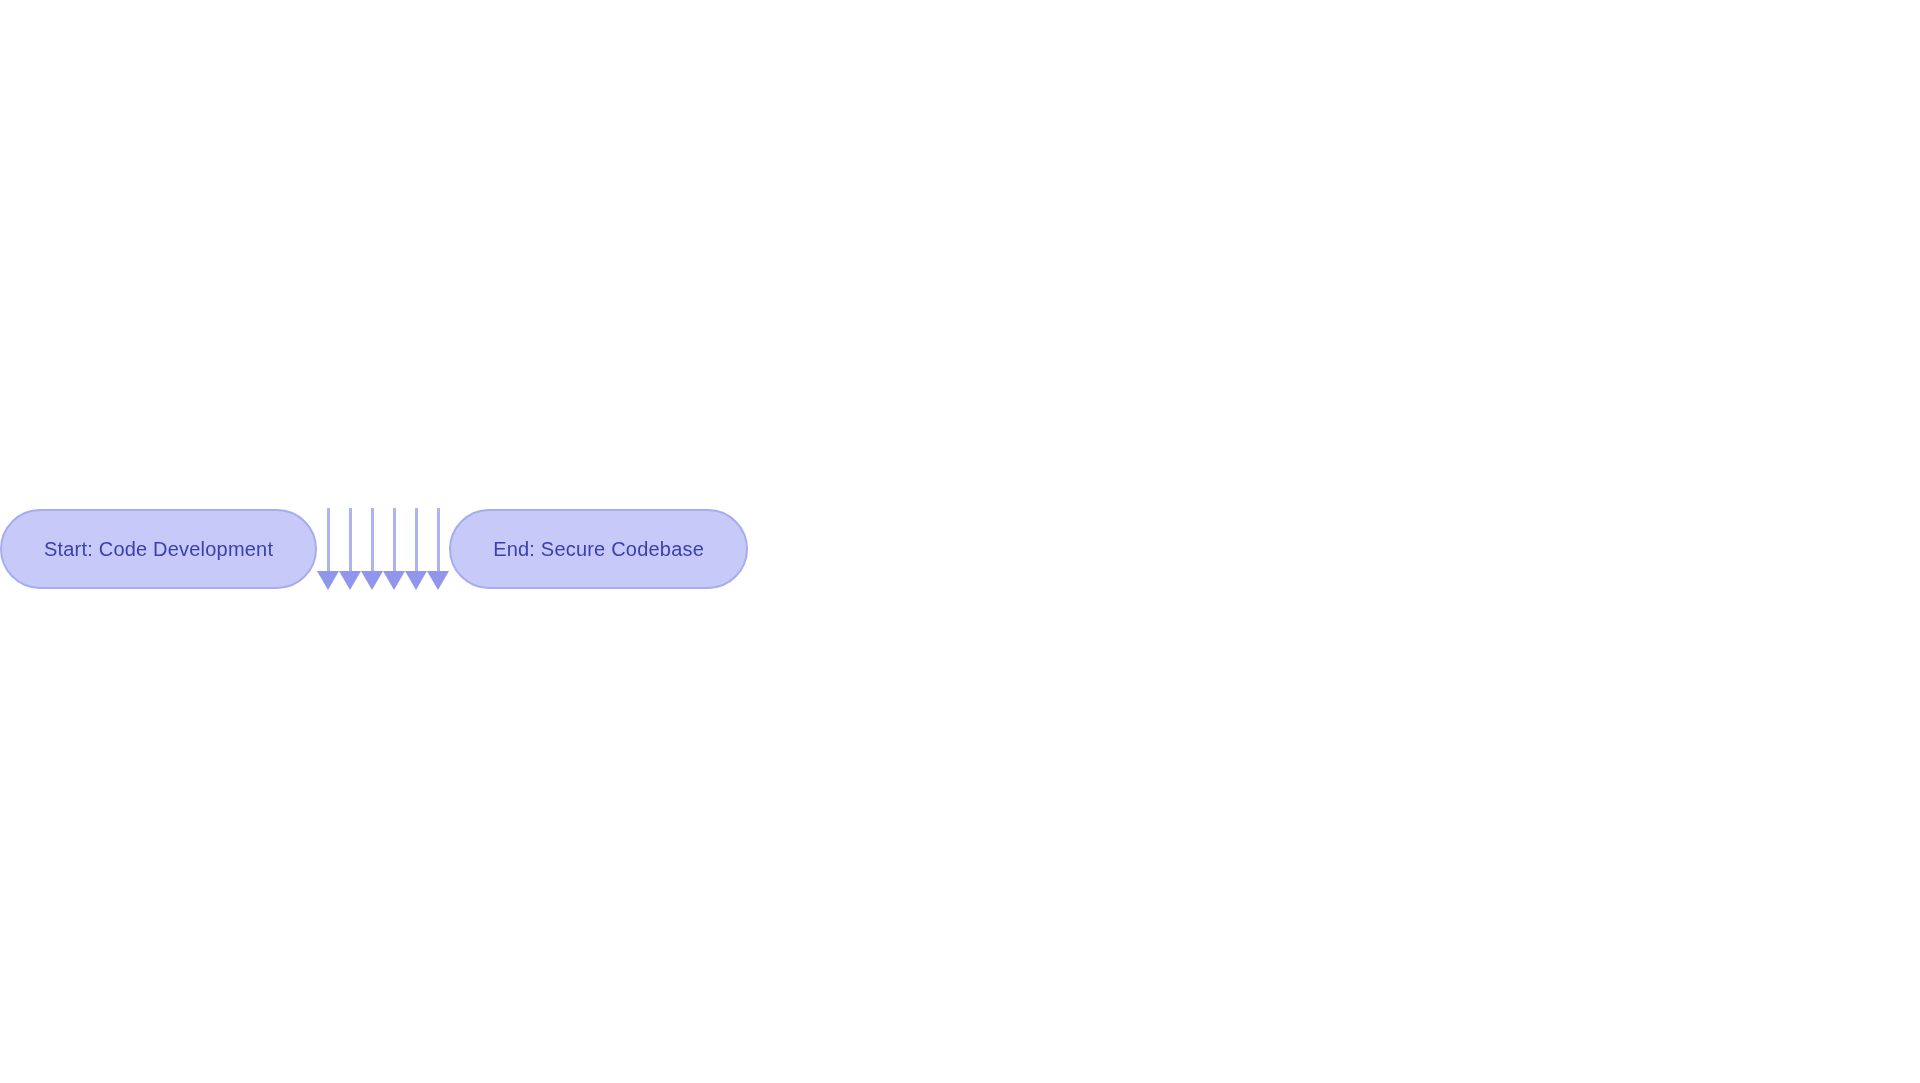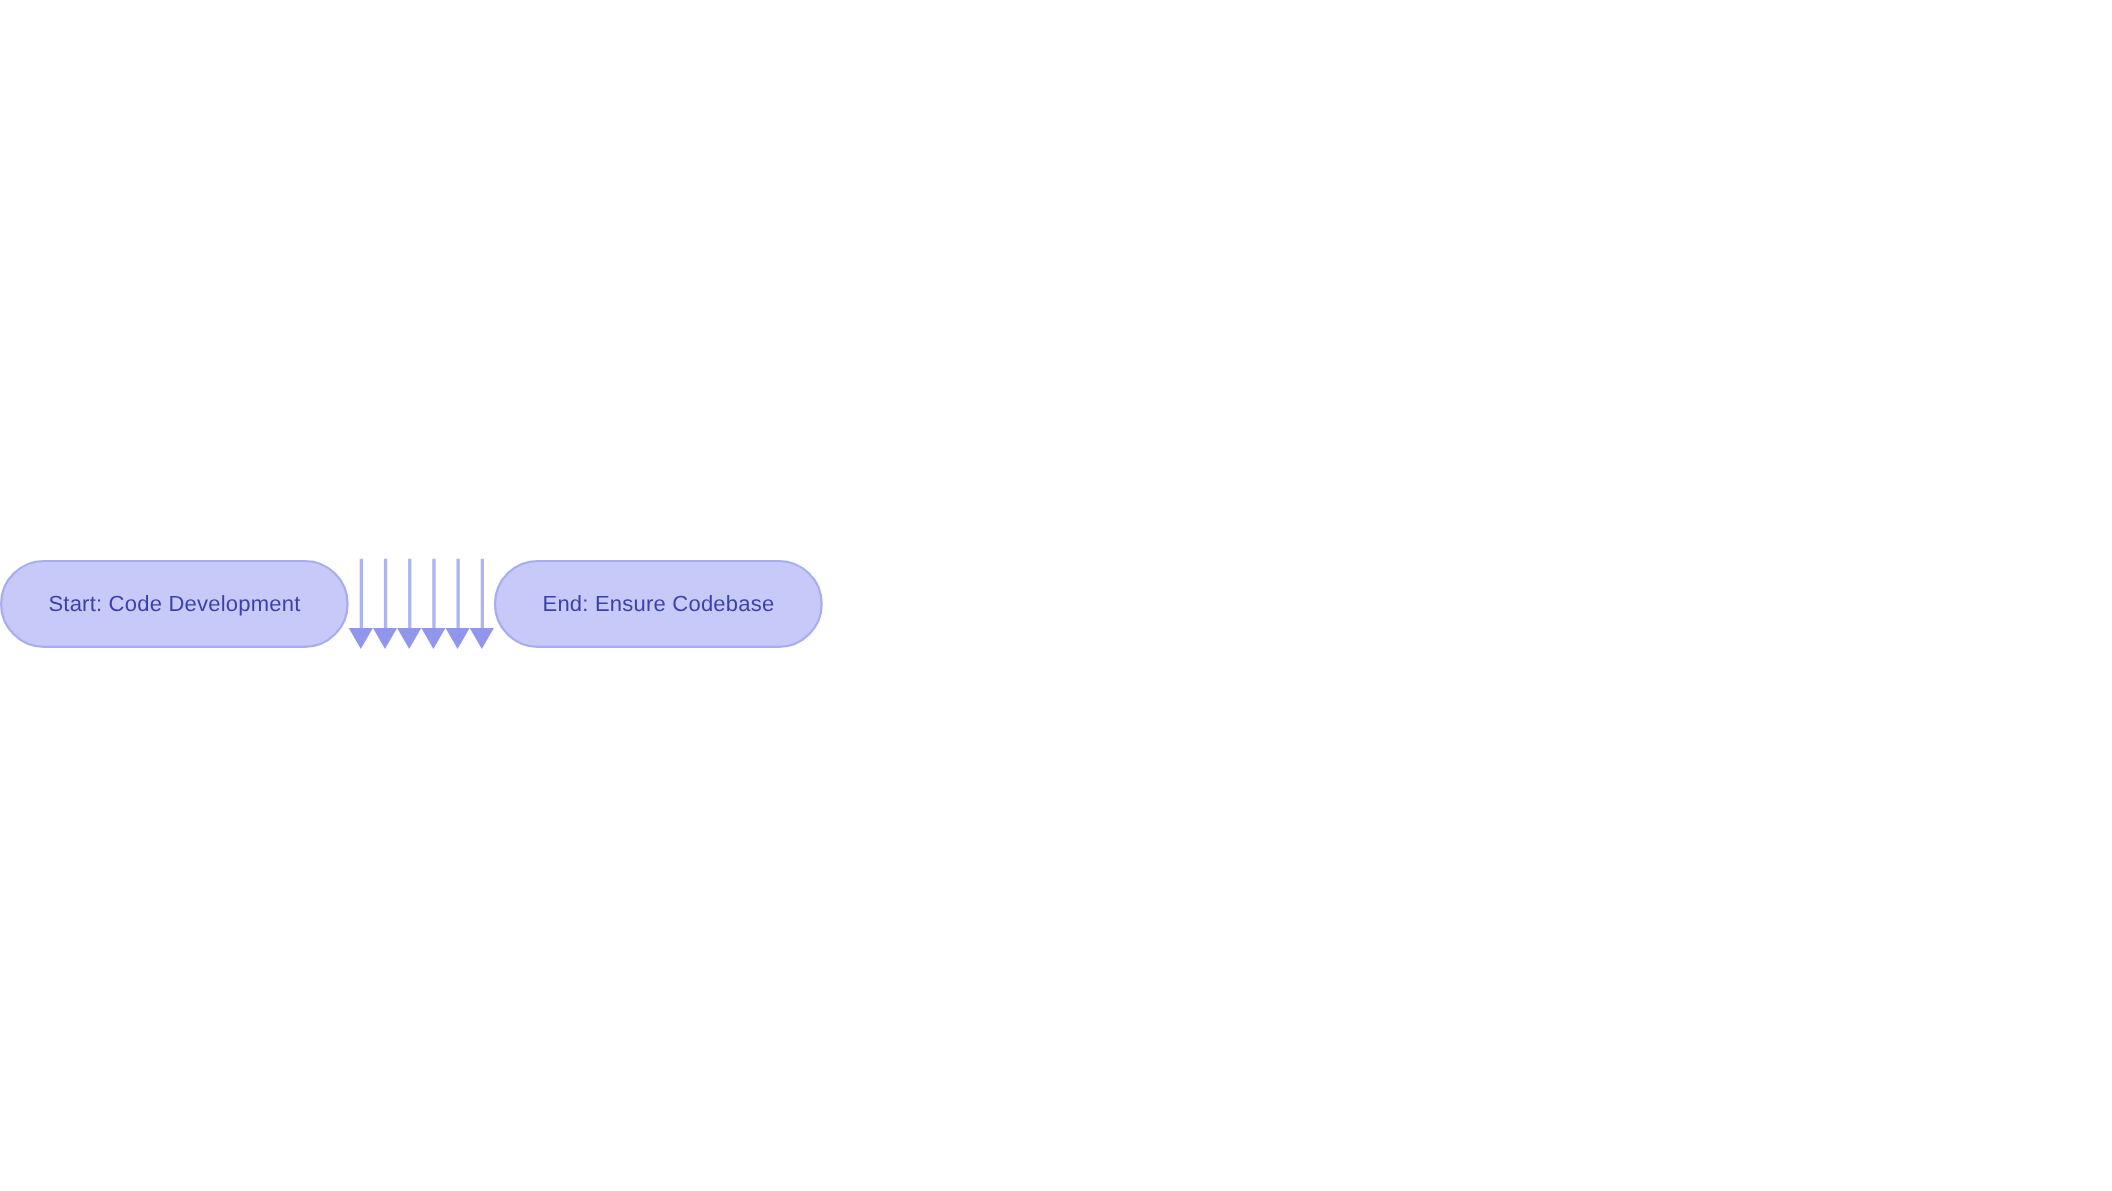--- a/index.html
+++ b/index.html
@@ -105,16 +105,16 @@
       <div class="line"></div>
       <div class="arrowhead"></div>
     </div>
 
 
     <div class="connector">
       <div class="line"></div>
       <div class="arrowhead"></div>
     </div>
 
-    <div class="flow-node">End: Ensure Codebase</div>
+    <div class="flow-node">End: Secure Codebase</div>
 
   </div>
 </div>
 
 </body></html>

